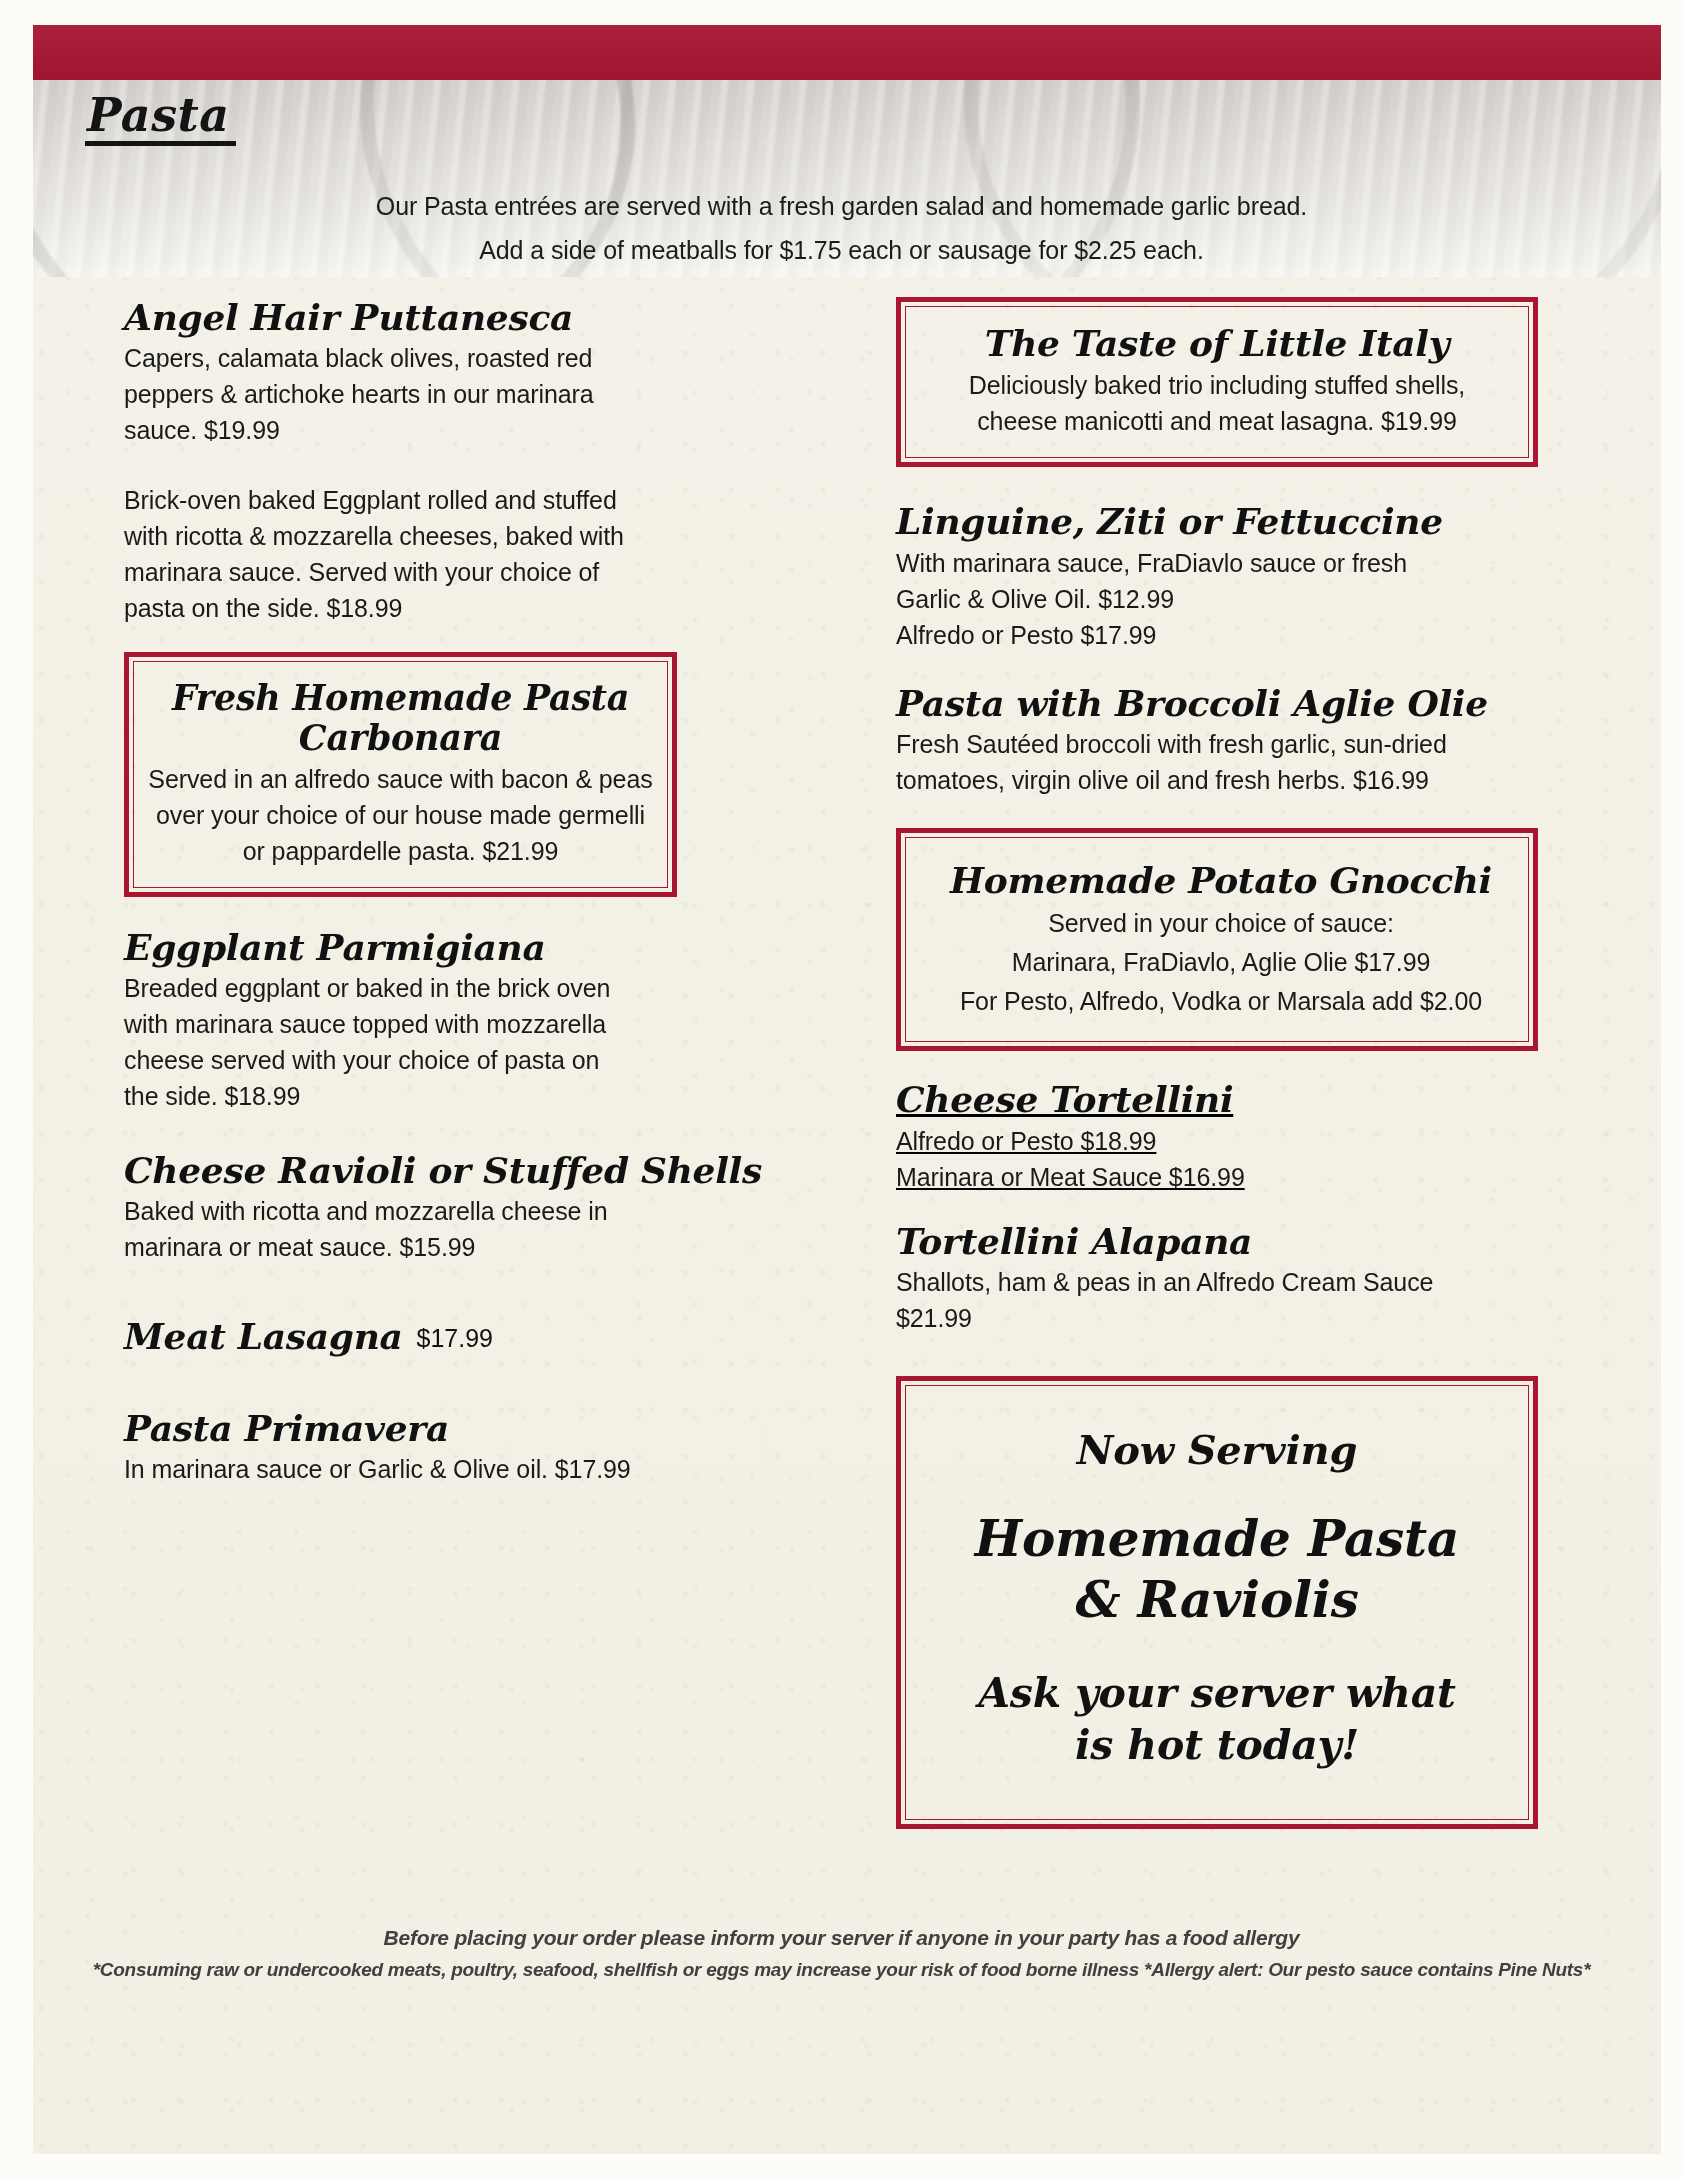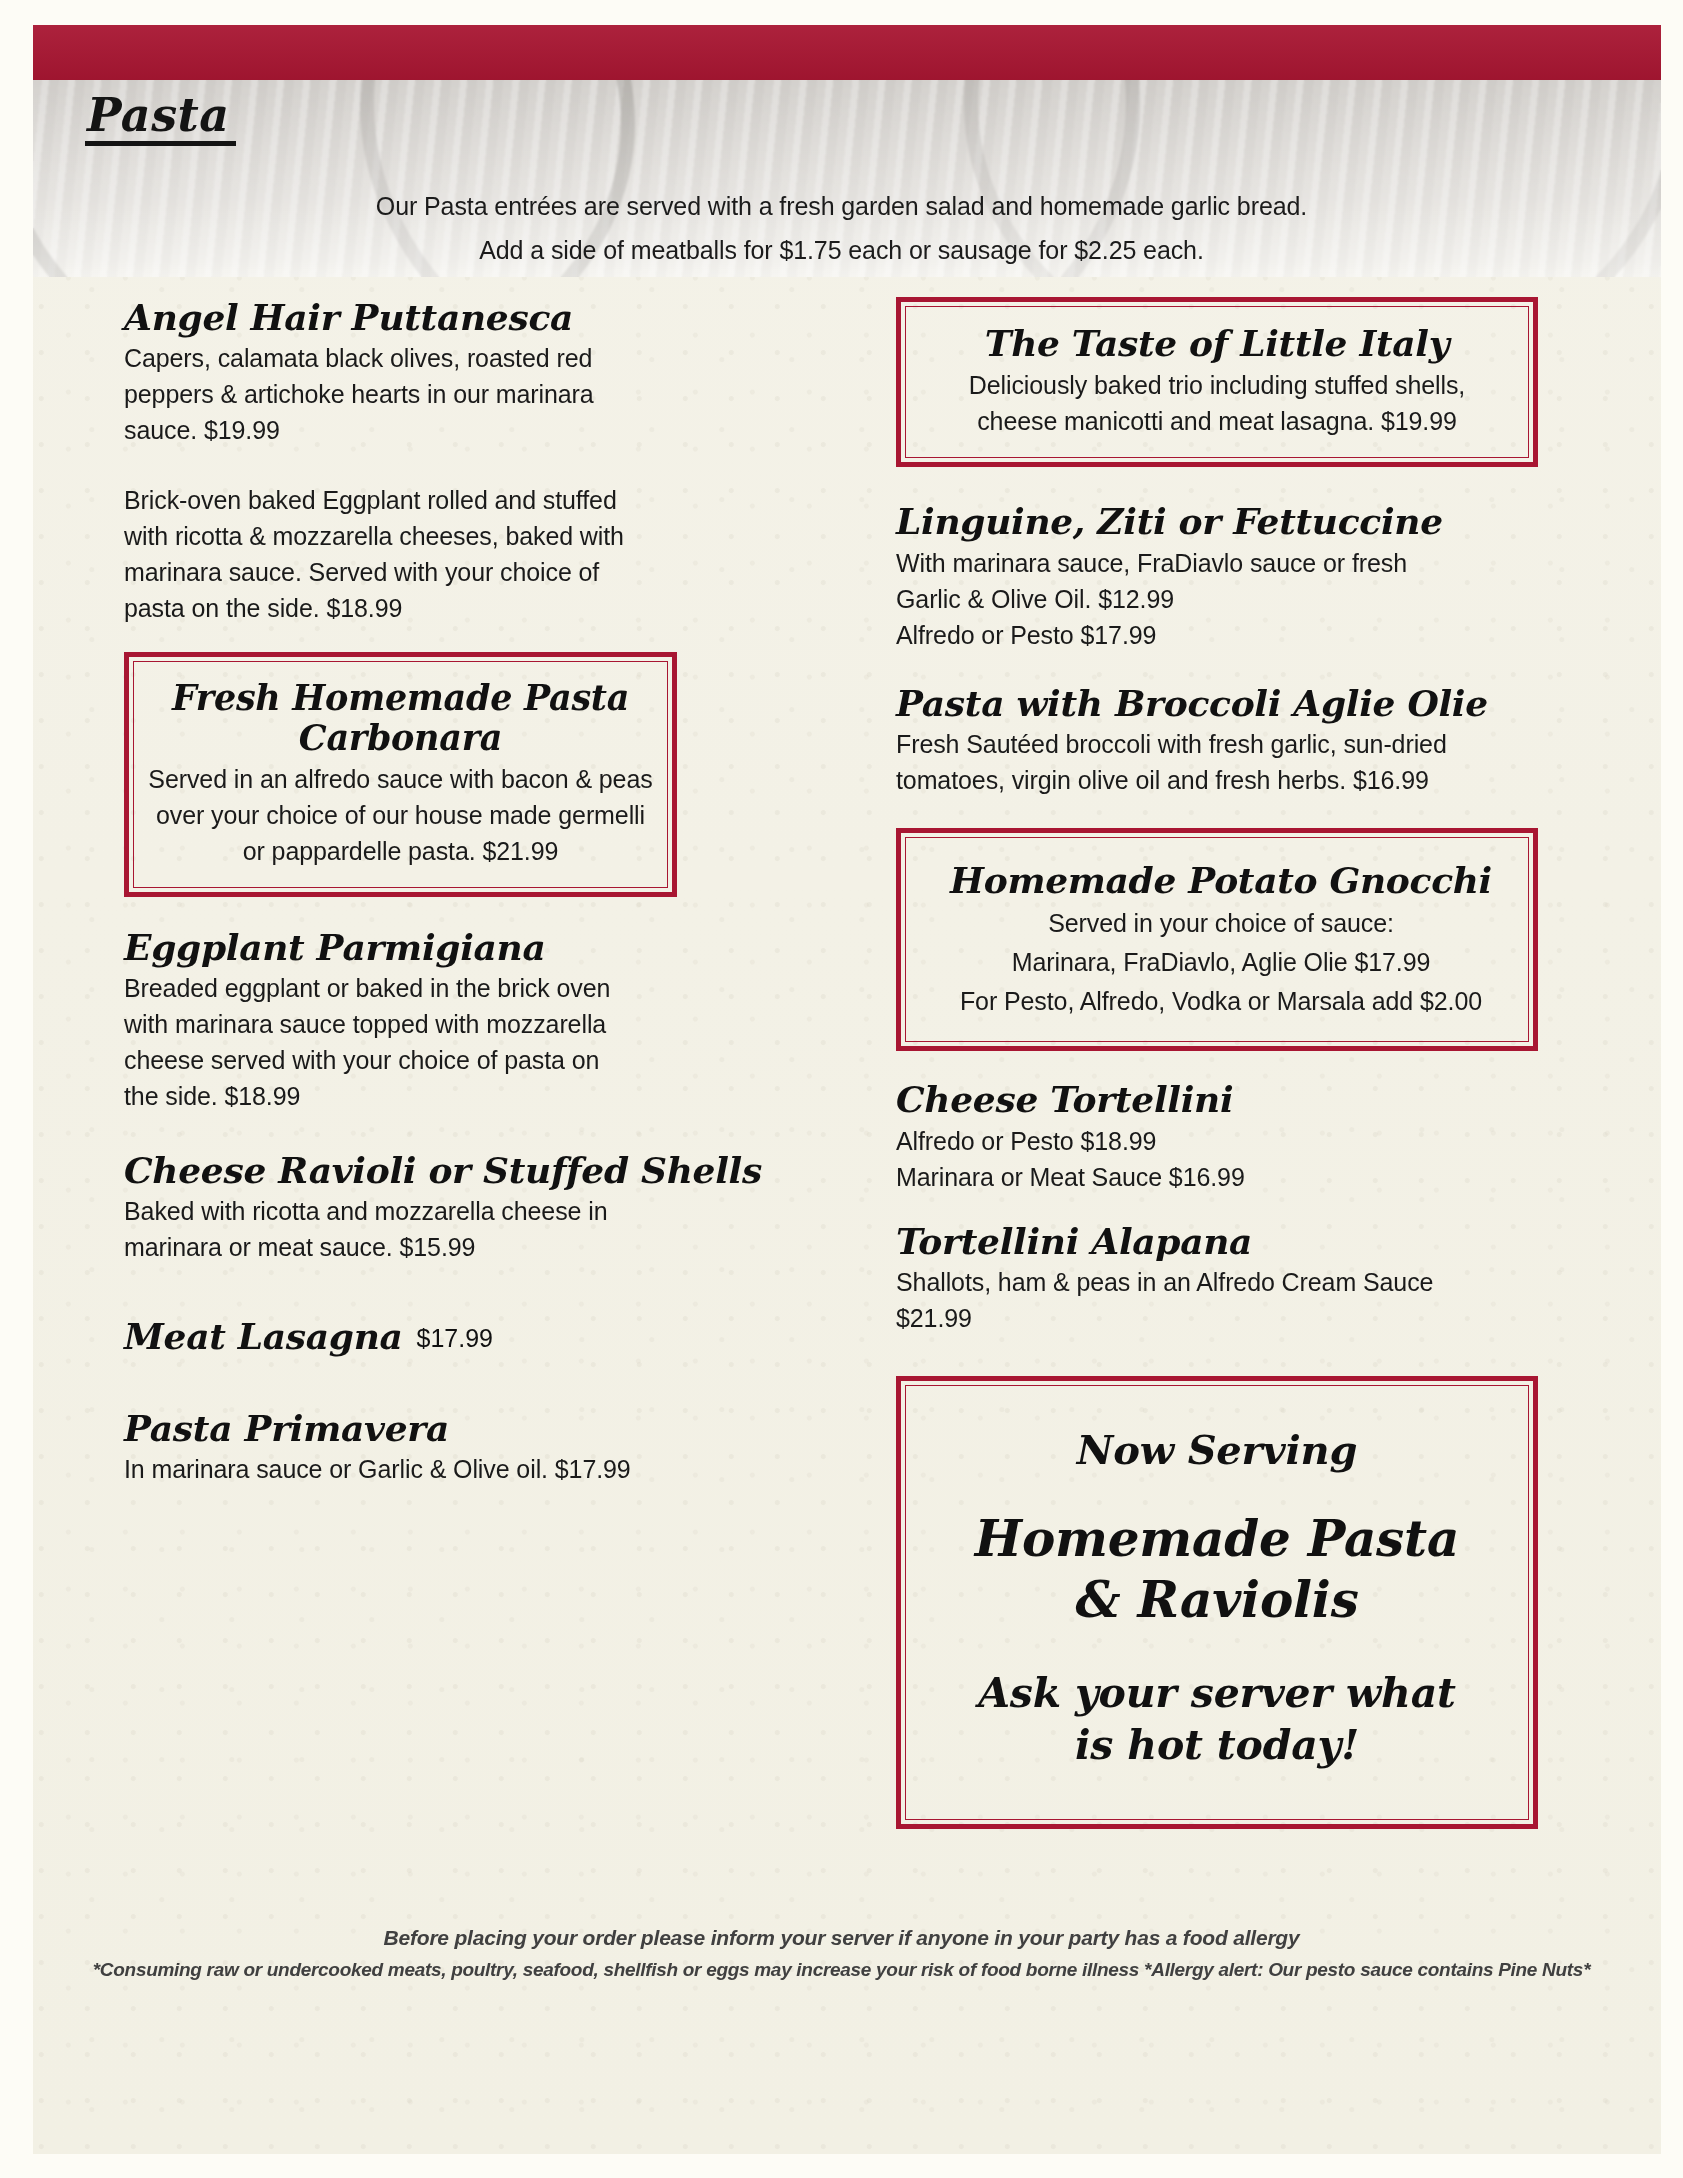--- a/index.html
+++ b/index.html
@@ -345,21 +345,21 @@
       <div class="framed-inner">
         <div class="dish-name">Homemade Potato Gnocchi</div>
         <div class="dish-desc">
           <span class="ln">Served in your choice of sauce:</span>
           <span class="ln">Marinara, FraDiavlo, Aglie Olie  $17.99</span>
           <span class="ln">For Pesto, Alfredo, Vodka or Marsala add $2.00</span>
         </div>
       </div>
     </div>
 
-    <div class="dish" style="margin-top:8px;">
+    <div class="dish" style="margin-top:8px;text-decoration:underline;">
       <div class="dish-name">Cheese Tortellini</div>
       <div class="dish-desc">
         <span class="ln">Alfredo or Pesto  $18.99</span>
         <span class="ln">Marinara or Meat Sauce  $16.99</span>
       </div>
     </div>
 
     <div class="dish" style="margin-top:26px;">
       <div class="dish-name">Tortellini Alapana</div>
       <div class="dish-desc">

